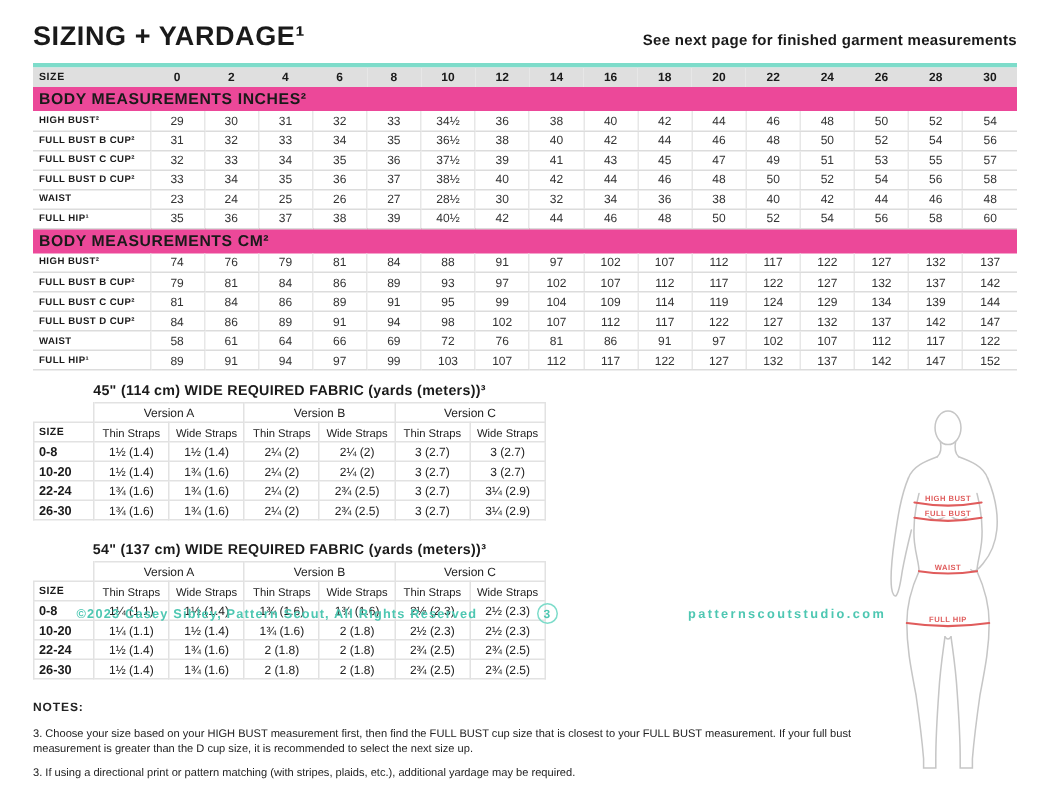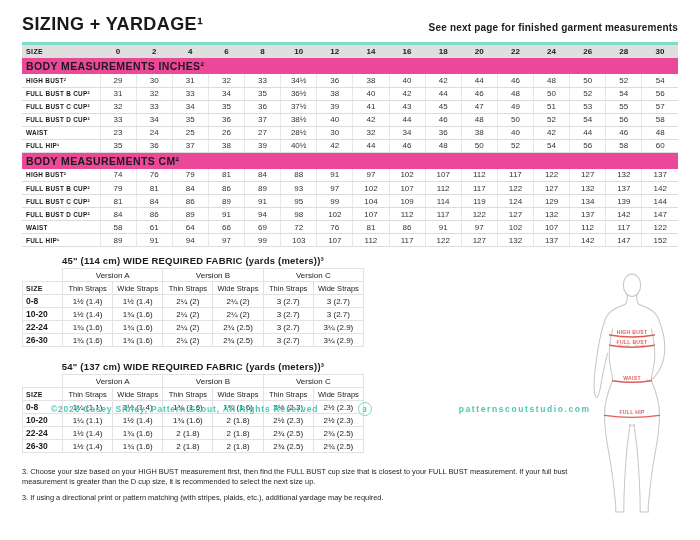--- a/index.html
+++ b/index.html
@@ -463,20 +463,21 @@
               <td>2¾ (2.5)</td>
               <td>2¾ (2.5)</td>
             </tr>
           </tbody>
       </table>
     </div>
 
   </div>
 
   <div class="notes">
+    <div class="notes-heading">NOTES:</div>
     <div class="note">3. Choose your size based on your HIGH BUST measurement first, then find the FULL BUST cup size that is closest to your FULL BUST measurement. If your full bust measurement is greater than the D cup size, it is recommended to select the next size up.</div>
     <div class="note">3. If using a directional print or pattern matching (with stripes, plaids, etc.), additional yardage may be required.</div>
   </div>
 
   <svg class="diagram" viewBox="0 0 110 238" xmlns="http://www.w3.org/2000/svg">
     <g stroke="#c6c6c6" stroke-width="1" fill="none" stroke-linecap="round">
       <ellipse cx="55" cy="13" rx="8.5" ry="11"></ellipse>
       <path d="M50,22 C51,27 50,30 48,32"></path>
       <path d="M60,22 C59,27 60,30 62,32"></path>
       <path d="M48,32 C40,35 32,38 29,46"></path>

